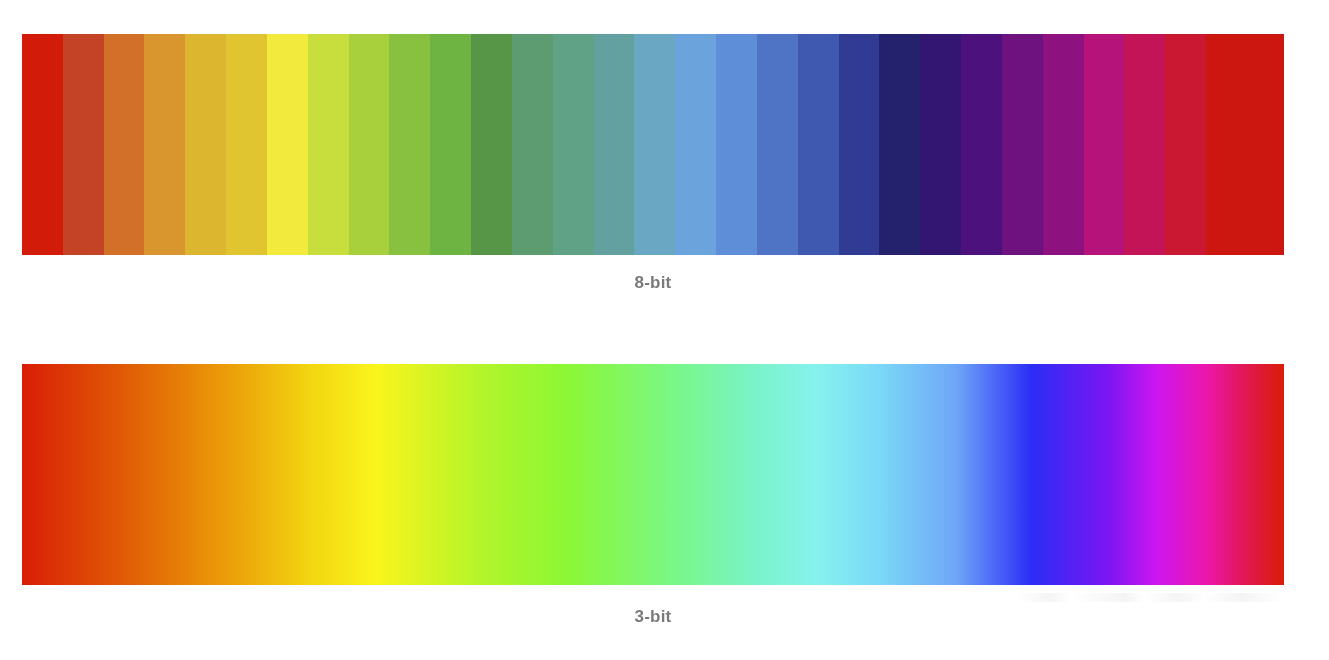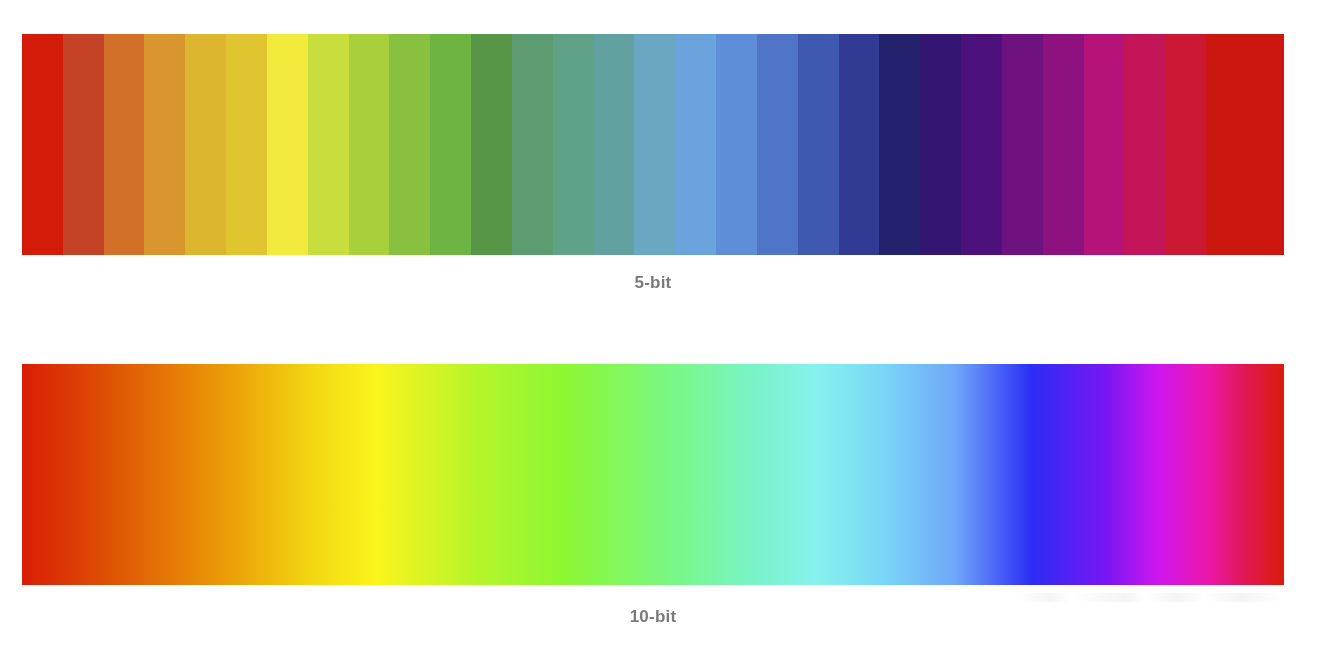--- a/index.html
+++ b/index.html
@@ -118,23 +118,23 @@
         <div class="band" style="background: rgb(36, 33, 109); flex-grow: 0.0323575;"></div>
         <div class="band" style="background: rgb(51, 21, 114); flex-grow: 0.0323575;"></div>
         <div class="band" style="background: rgb(76, 17, 124); flex-grow: 0.0323575;"></div>
         <div class="band" style="background: rgb(110, 18, 128); flex-grow: 0.0323575;"></div>
         <div class="band" style="background: rgb(141, 17, 126); flex-grow: 0.0323575;"></div>
         <div class="band" style="background: rgb(181, 18, 122); flex-grow: 0.0323575;"></div>
         <div class="band" style="background: rgb(194, 20, 87); flex-grow: 0.0323575;"></div>
         <div class="band" style="background: rgb(203, 24, 50); flex-grow: 0.0323575;"></div>
         <div class="band" style="background: rgb(204, 23, 16); flex-grow: 0.0616333;"></div>
       </div>
-    <div class="caption" id="caption-8bit" style="color: rgb(122, 122, 122);">5-bit</div>
+    <div class="caption" id="caption-8bit" style="color: rgb(122, 122, 122);">8-bit</div>
   </div>
 
   <div class="figure" id="figure-10bit">
     <div class="strip strip-smooth" id="strip-10bit" style="background: linear-gradient(90deg, rgb(217, 29, 6) 0%, rgb(224, 90, 5) 8%, rgb(235, 155, 8) 16%, rgb(242, 215, 17) 23%, rgb(251, 244, 28) 28%, rgb(182, 245, 42) 36%, rgb(140, 247, 51) 43%, rgb(121, 247, 138) 52%, rgb(122, 243, 200) 58%, rgb(134, 242, 238) 63%, rgb(122, 216, 247) 68%, rgb(111, 166, 248) 74%, rgb(43, 45, 245) 80%, rgb(122, 22, 242) 86%, rgb(207, 22, 240) 90%, rgb(236, 23, 168) 94%, rgb(224, 23, 82) 97%, rgb(217, 29, 6) 100%);"></div>
-    <div class="caption" id="caption-10bit" style="color: rgb(122, 122, 122);">10-bit</div>
+    <div class="caption" id="caption-10bit" style="color: rgb(122, 122, 122);">3-bit</div>
   </div>
 
   <div class="ghost-artifact"></div>
 
 </div>
 
 </body></html>

